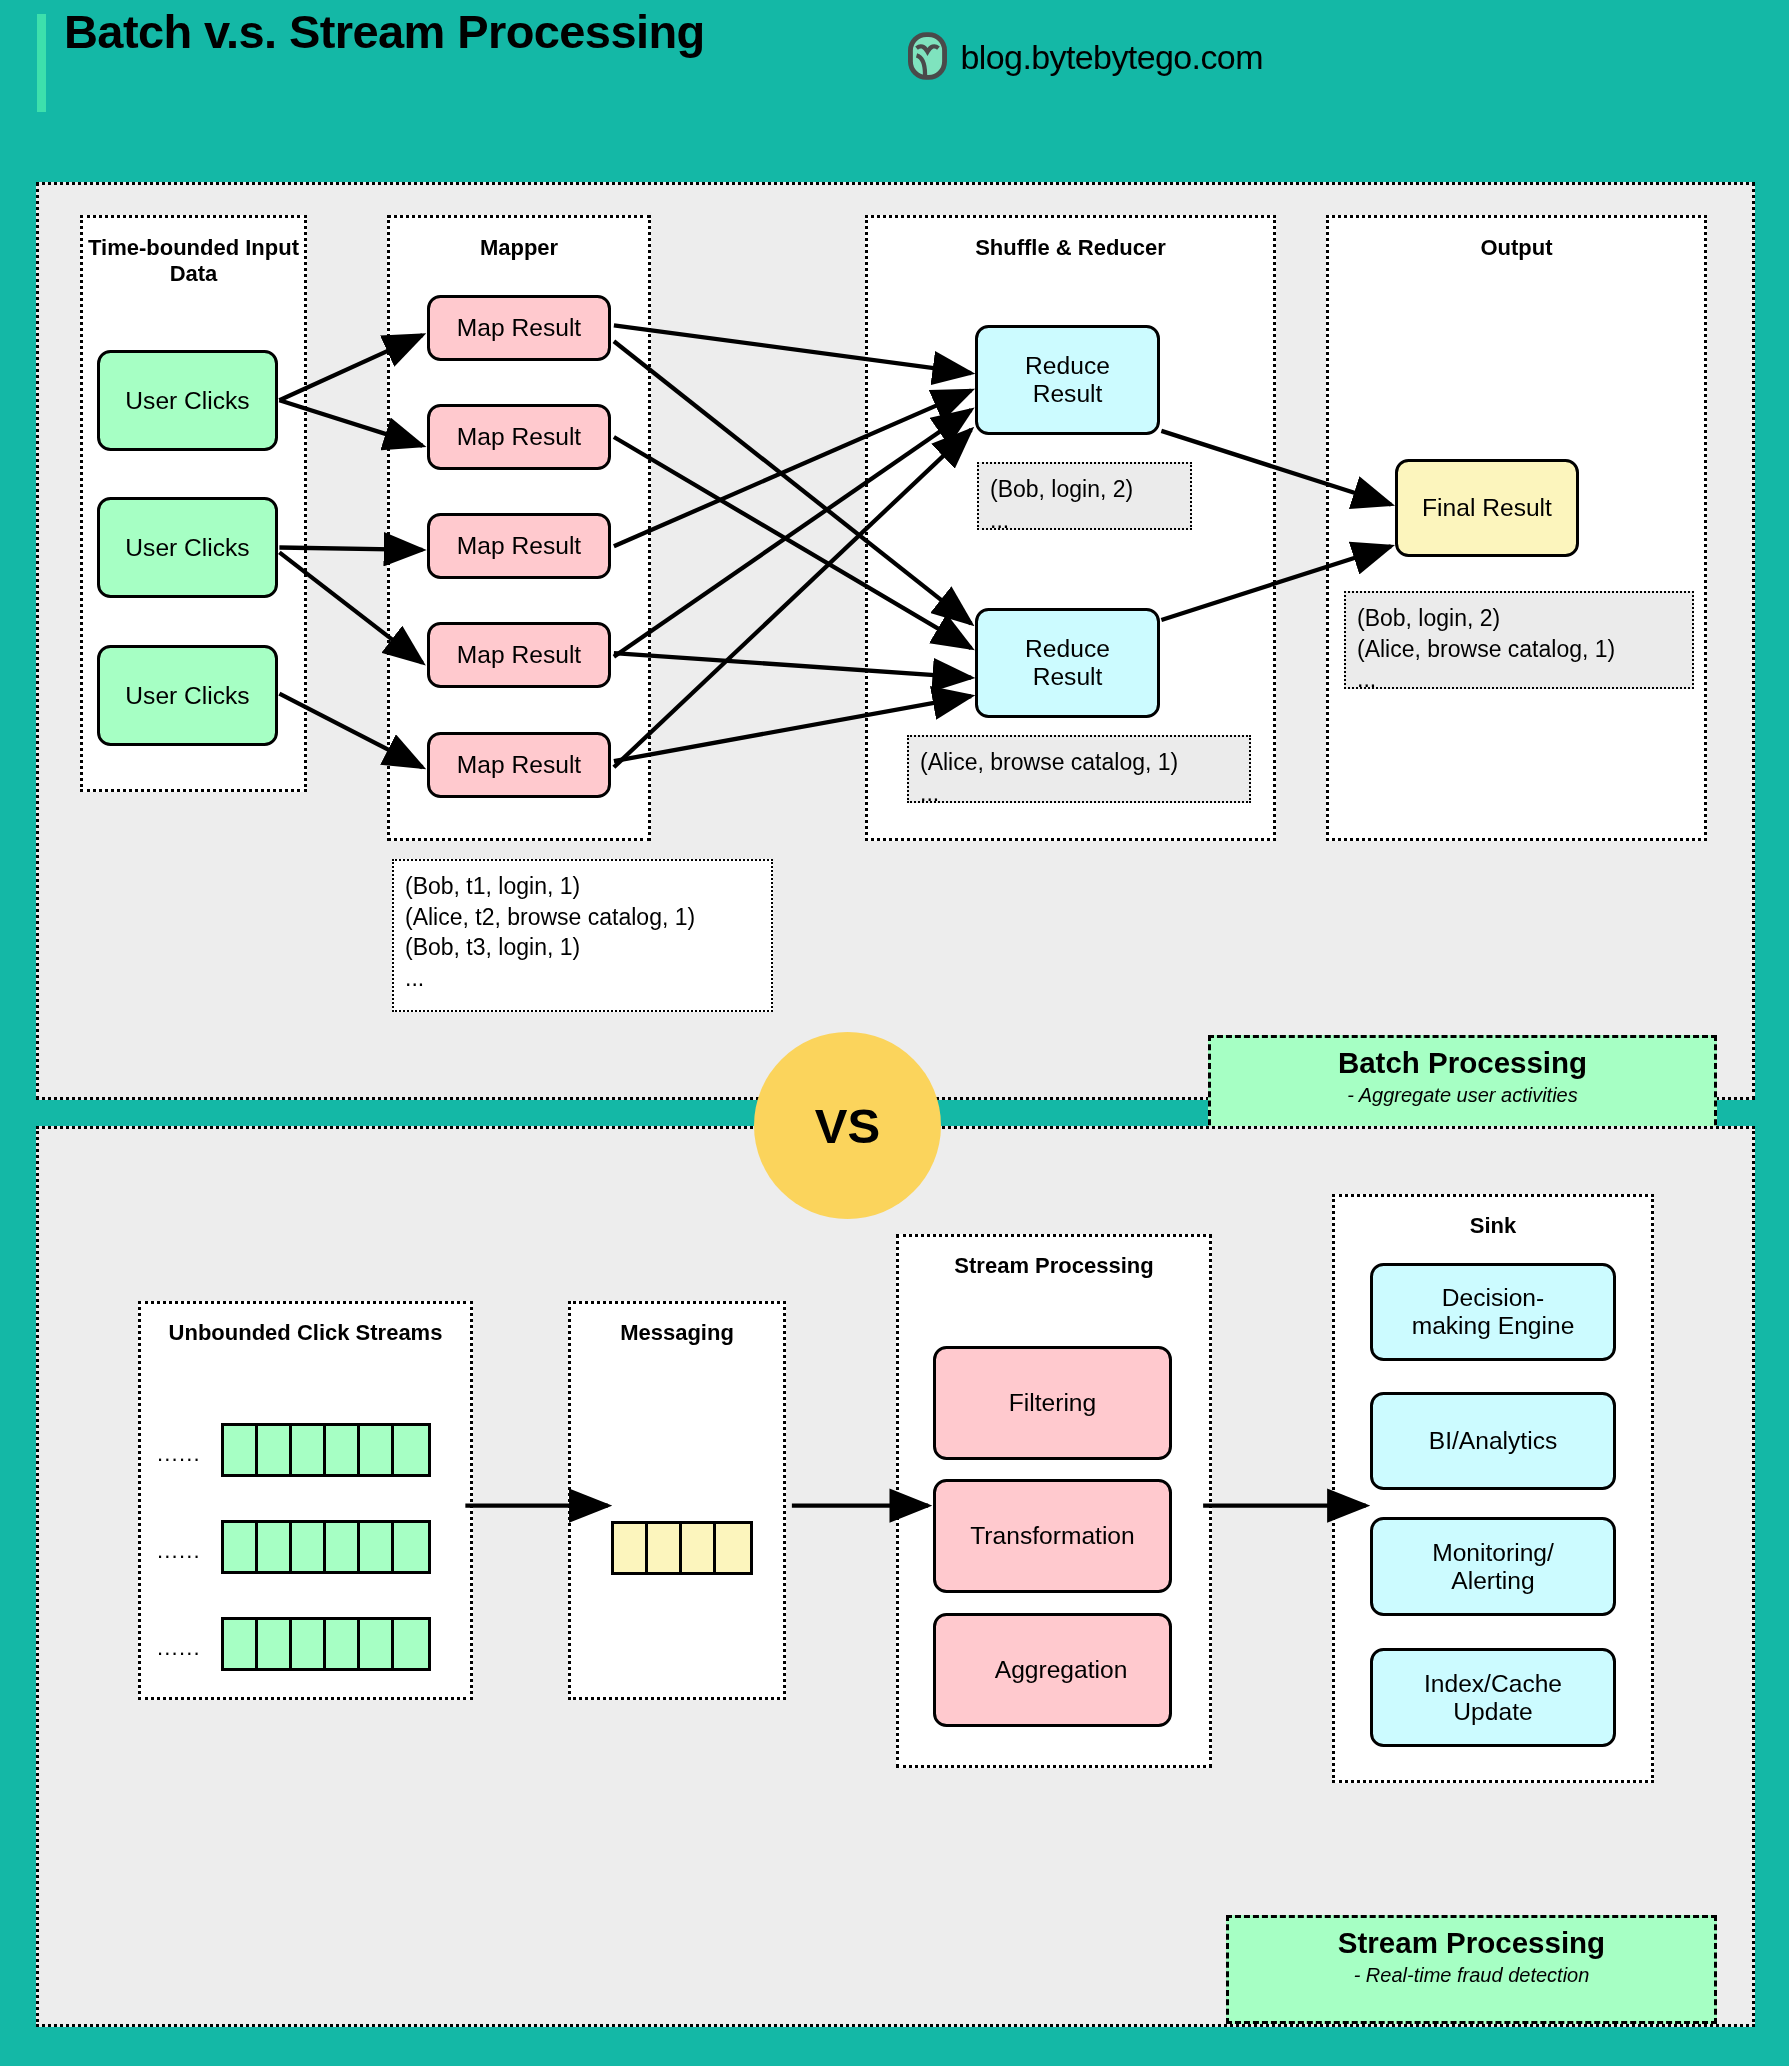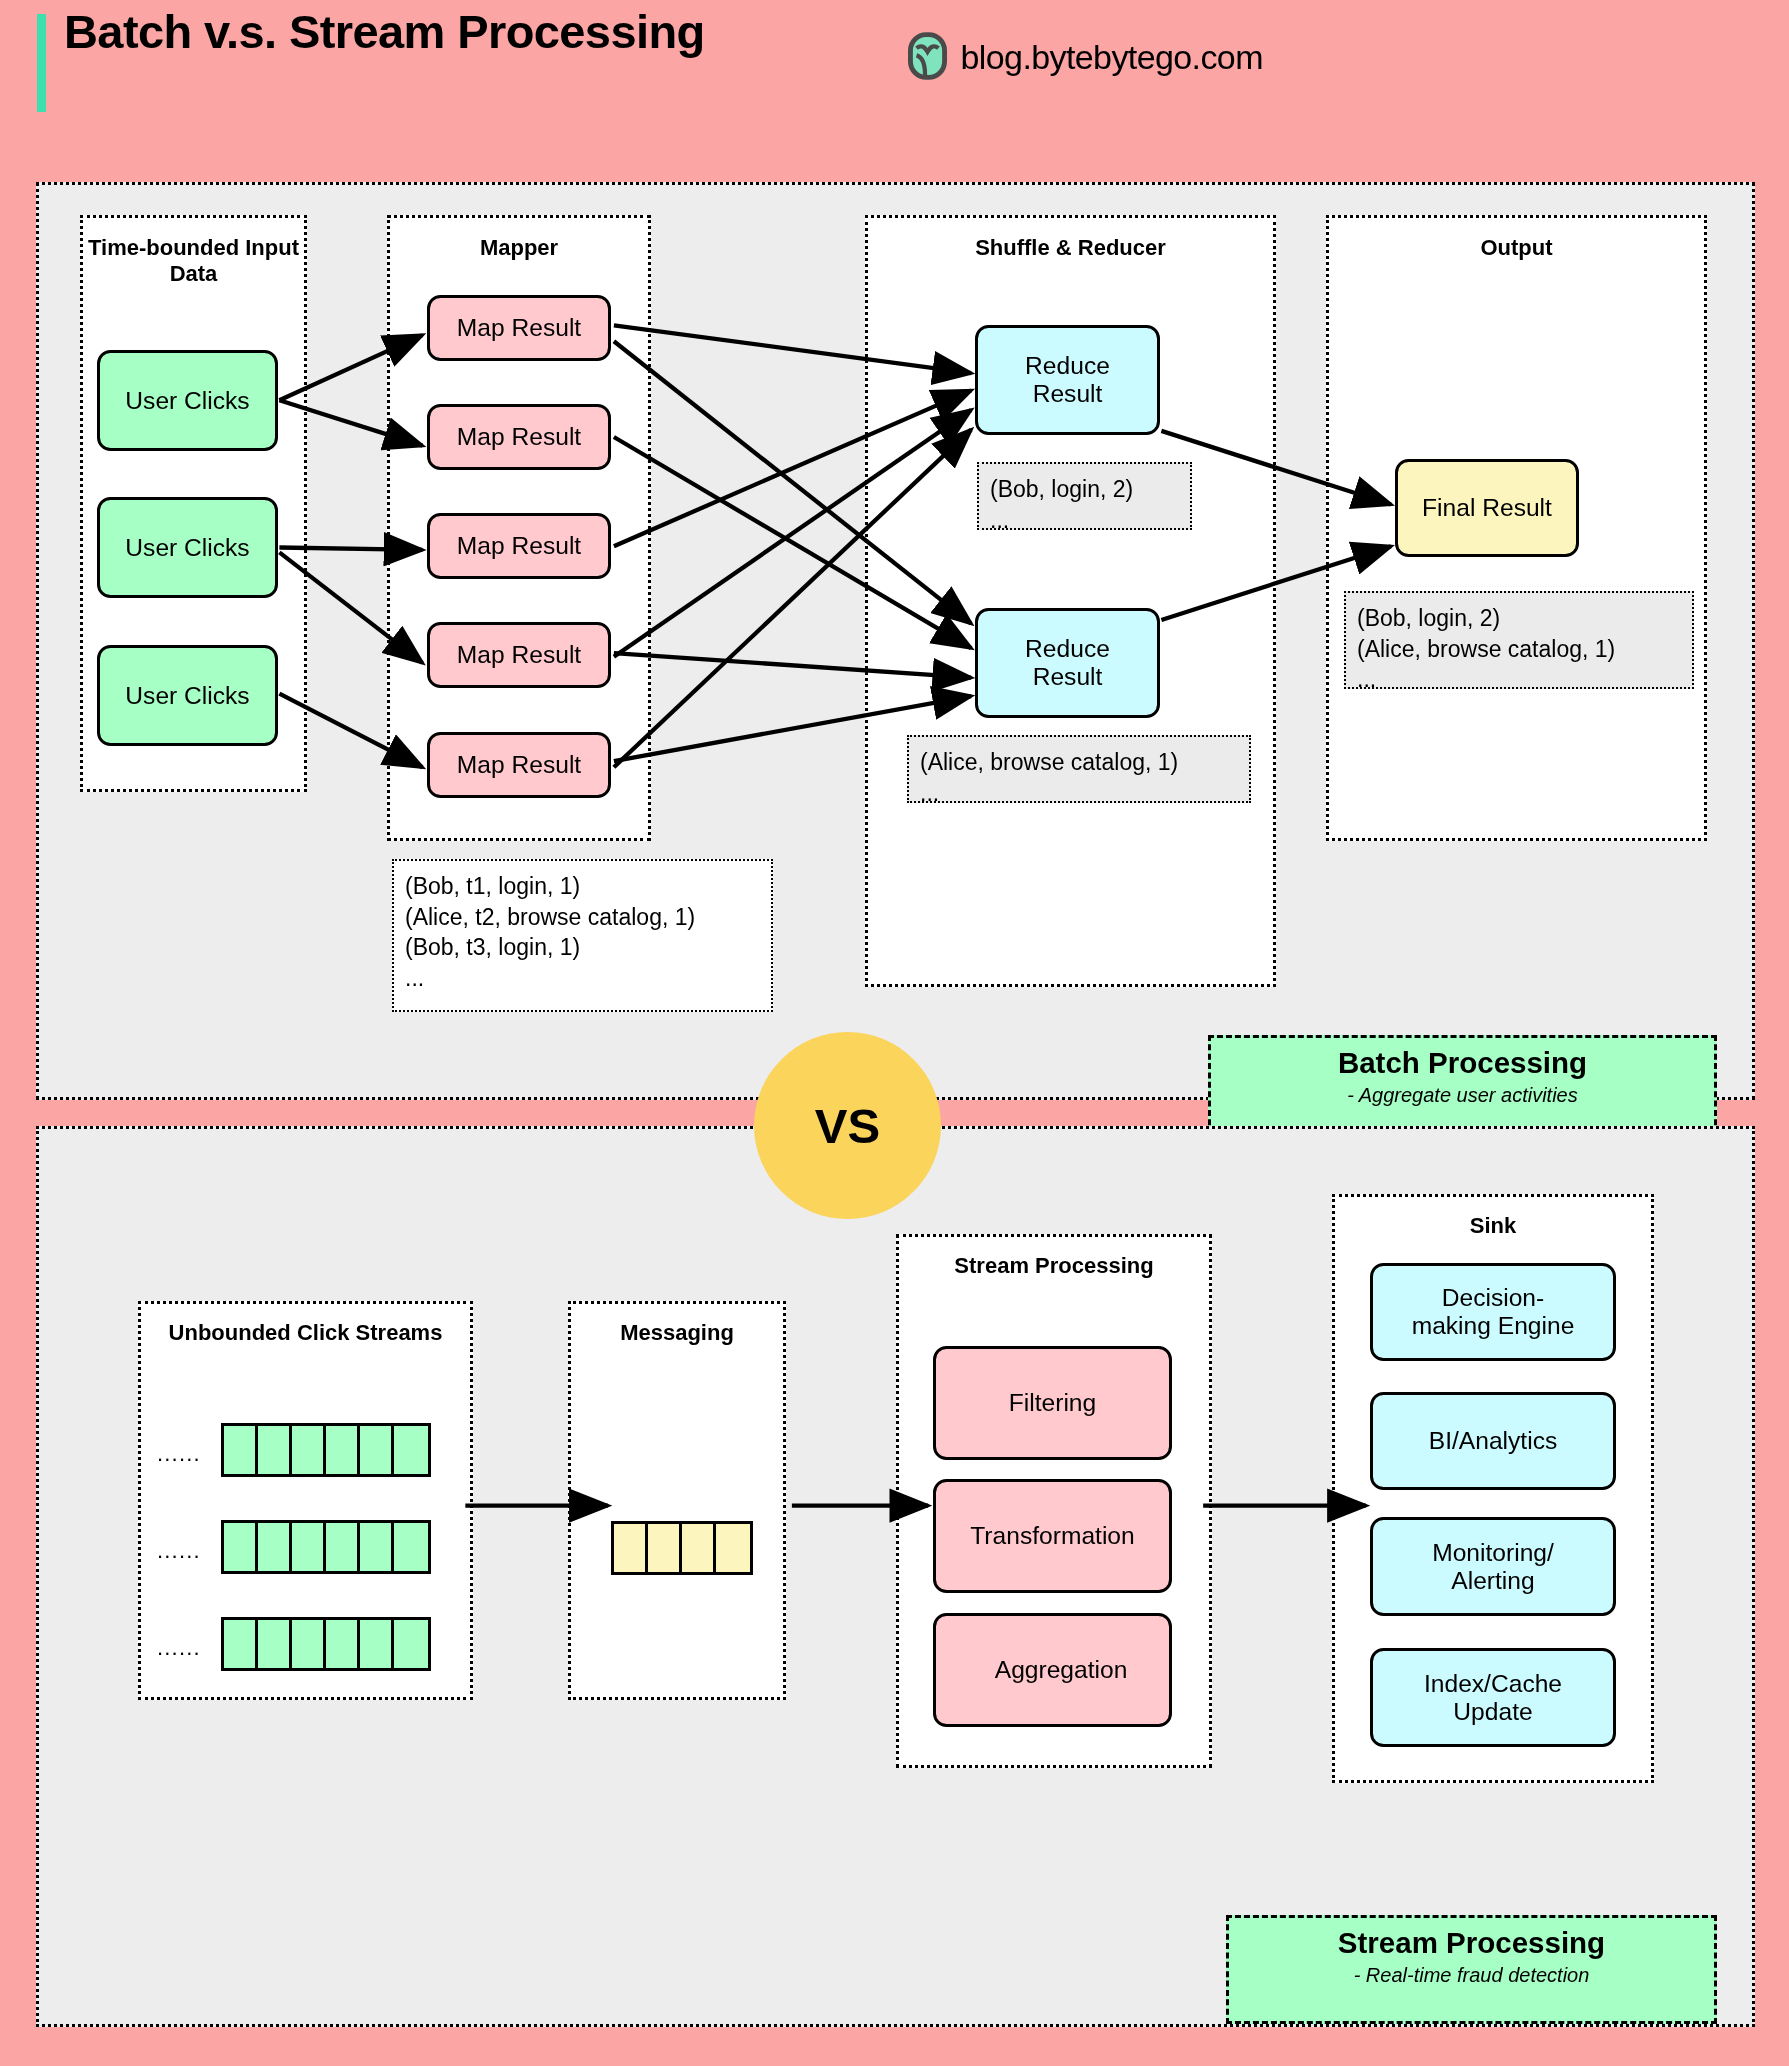--- a/index.html
+++ b/index.html
@@ -1,37 +1,37 @@
 <!DOCTYPE html>
 <html style="font-size:9.8px"><head>
 <meta charset="utf-8">
 <style>
   html,body{margin:0;padding:0;background:#ffffff;}
   body{font-family:"Liberation Sans",sans-serif;color:#000;}
-  #page{position:relative;width:1790px;height:2066px;overflow:hidden;background:#fca5a5;}
+  #page{position:relative;width:1790px;height:2066px;overflow:hidden;background:#14b8a6;}
 
   
   #title-accent{position:absolute;left:37px;top:13.5px;width:8.6px;height:98px;background:#3DE0AC;}
   #page-title{position:absolute;left:64px;top:6.1px;width:737px;font-size:47px;font-weight:bold;line-height:1.12;letter-spacing:-0.6px;}
   #brand{position:absolute;left:908px;top:32px;display:flex;align-items:center;gap:13.5px;}
   #brand-text{font-size:34px;font-weight:400;letter-spacing:-0.6px;}
 
   
   .section{position:absolute;background:#EDEDED;border:3.1px dotted #000;box-sizing:border-box;}
   #batch-section{left:36px;top:182px;width:1719px;height:918px;}
   #stream-section{left:36px;top:1126px;width:1719px;height:901px;}
 
   
   .panel{position:absolute;background:#fff;border:3.1px dotted #000;box-sizing:border-box;}
   .panel-title{position:absolute;left:0;right:0;text-align:center;font-size:22px;font-weight:bold;line-height:1.2;}
 
   
   #panel-input{left:80px;top:215px;width:227px;height:577px;}
   #panel-mapper{left:387px;top:215px;width:264px;height:626px;}
-  #panel-shuffle{left:865px;top:215px;width:411px;height:772px;}
+  #panel-shuffle{left:865px;top:215px;width:411px;height:626px;}
   #panel-output{left:1326px;top:215px;width:381px;height:626px;}
 
   
   #panel-streams{left:138px;top:1301px;width:335px;height:399px;}
   #panel-messaging{left:568px;top:1301px;width:218px;height:399px;}
   #panel-stproc{left:896px;top:1234px;width:316px;height:534px;}
   #panel-sink{left:1332px;top:1194px;width:322px;height:589px;}
 
   
   .node{position:absolute;box-sizing:border-box;border:3.7px solid #000;border-radius:13.5px;

